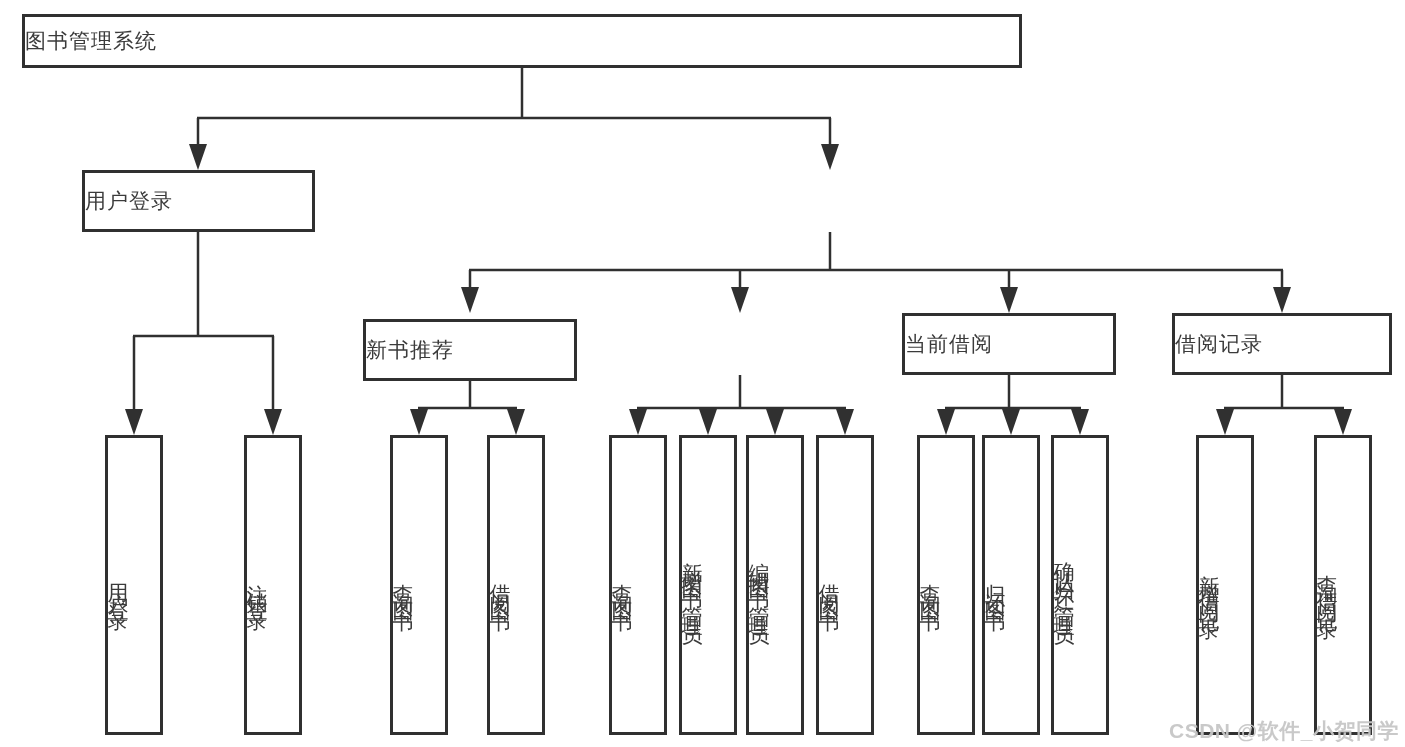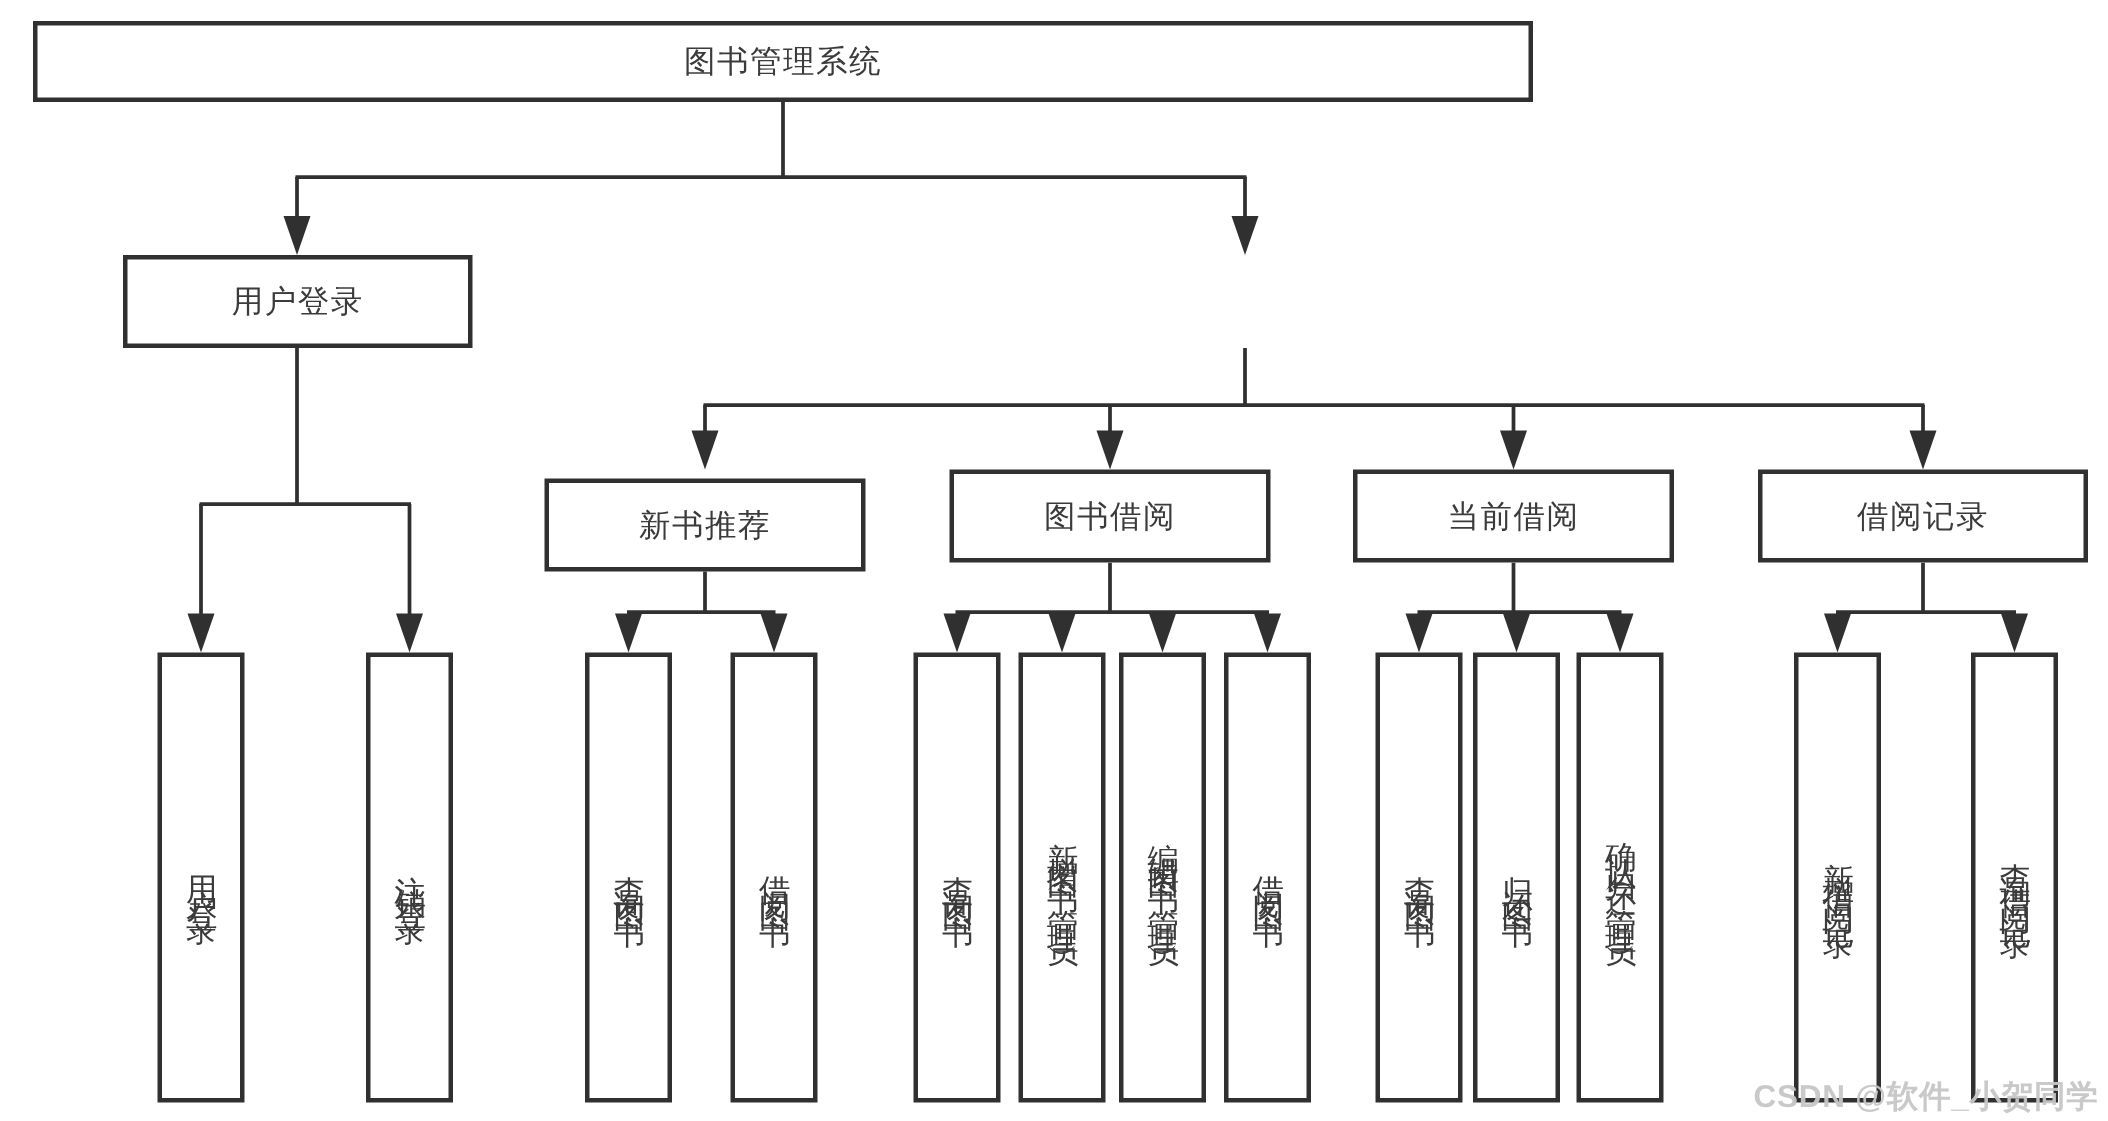--- a/index.html
+++ b/index.html
@@ -20,21 +20,21 @@
     left: 0; top: 0;
     width: 1405px; height: 747px;
   }
   .box {
     position: absolute;
     box-sizing: border-box;
     border: 3px solid #303030;
     background: #ffffff;
     display: flex;
     align-items: center;
-    justify-content: center;
+    justify-content: flex-start;
     z-index: 2;
   }
   .hlbl {
     font-size: 21px;
     color: #3b3b3b;
     letter-spacing: 1px;
     white-space: nowrap;
   }
   .vlbl {
     writing-mode: vertical-rl;
@@ -133,23 +133,20 @@
     <span class="hlbl">图书管理系统</span>
   </div>
 
   <div class="box" style="left:82px;top:170px;width:233px;height:62px">
     <span class="hlbl">用户登录</span>
   </div>
 
   <div class="box" style="left:363px;top:319px;width:214px;height:62px">
     <span class="hlbl">新书推荐</span>
   </div>
-  <div class="box" style="left:633px;top:313px;width:214px;height:62px">
-    <span class="hlbl">图书借阅</span>
-  </div>
   <div class="box" style="left:1172px;top:313px;width:220px;height:62px">
     <span class="hlbl">借阅记录</span>
   </div>
   <div class="box" style="left:902px;top:313px;width:214px;height:62px">
     <span class="hlbl">当前借阅</span>
   </div>
 
   <div class="box" style="left:105px;top:435px;width:58px;height:300px">
     <span class="vlbl">用户登录</span>
   </div>

